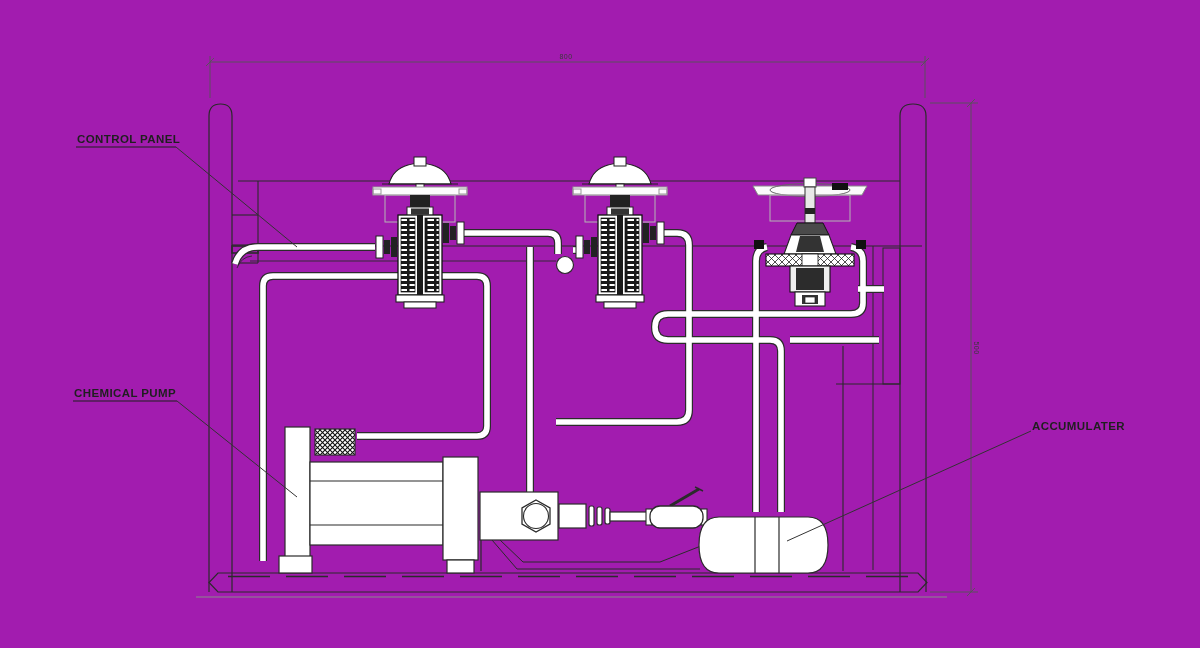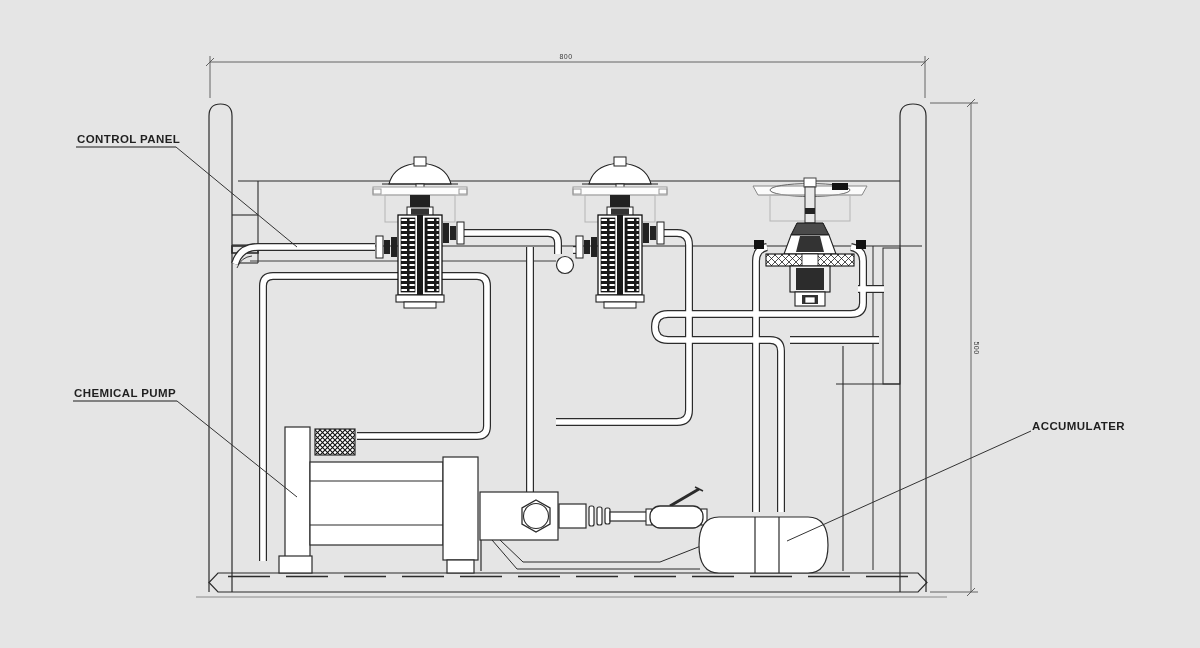--- a/index.html
+++ b/index.html
@@ -1,16 +1,16 @@
 <!DOCTYPE html>
 <html><head>
 <meta charset="utf-8">
 <style>
   html,body{margin:0;padding:0;background:#ffffff;}
-  .canvas{position:relative;width:1200px;height:648px;background:#e5e5e5;overflow:hidden;
+  .canvas{position:relative;width:1200px;height:648px;background:#a21caf;overflow:hidden;
           font-family:"Liberation Sans", sans-serif;}
   svg{position:absolute;left:0;top:0;}
   .lbl{font-family:"Liberation Sans", sans-serif;font-size:11.5px;font-weight:bold;
        fill:#1f1f1f;letter-spacing:.4px;}
   .dim{font-family:"Liberation Sans", sans-serif;font-size:7px;fill:#3a3a3a;letter-spacing:.5px;}
 </style>
 </head>
 <body>
 
 <div class="canvas">

